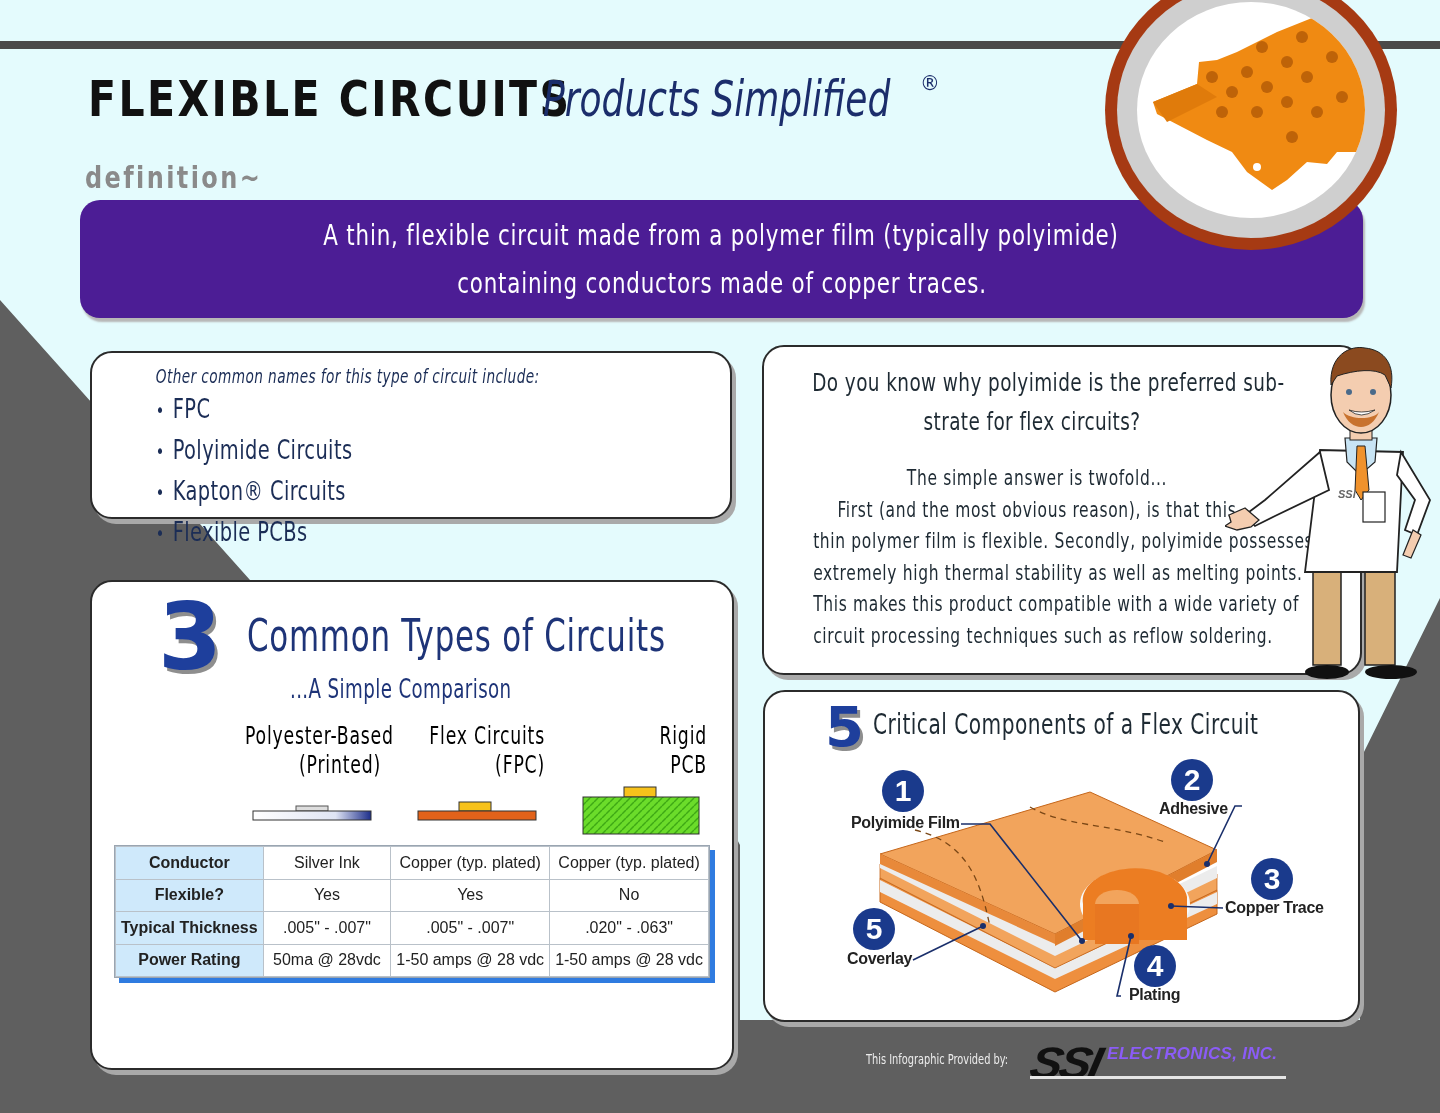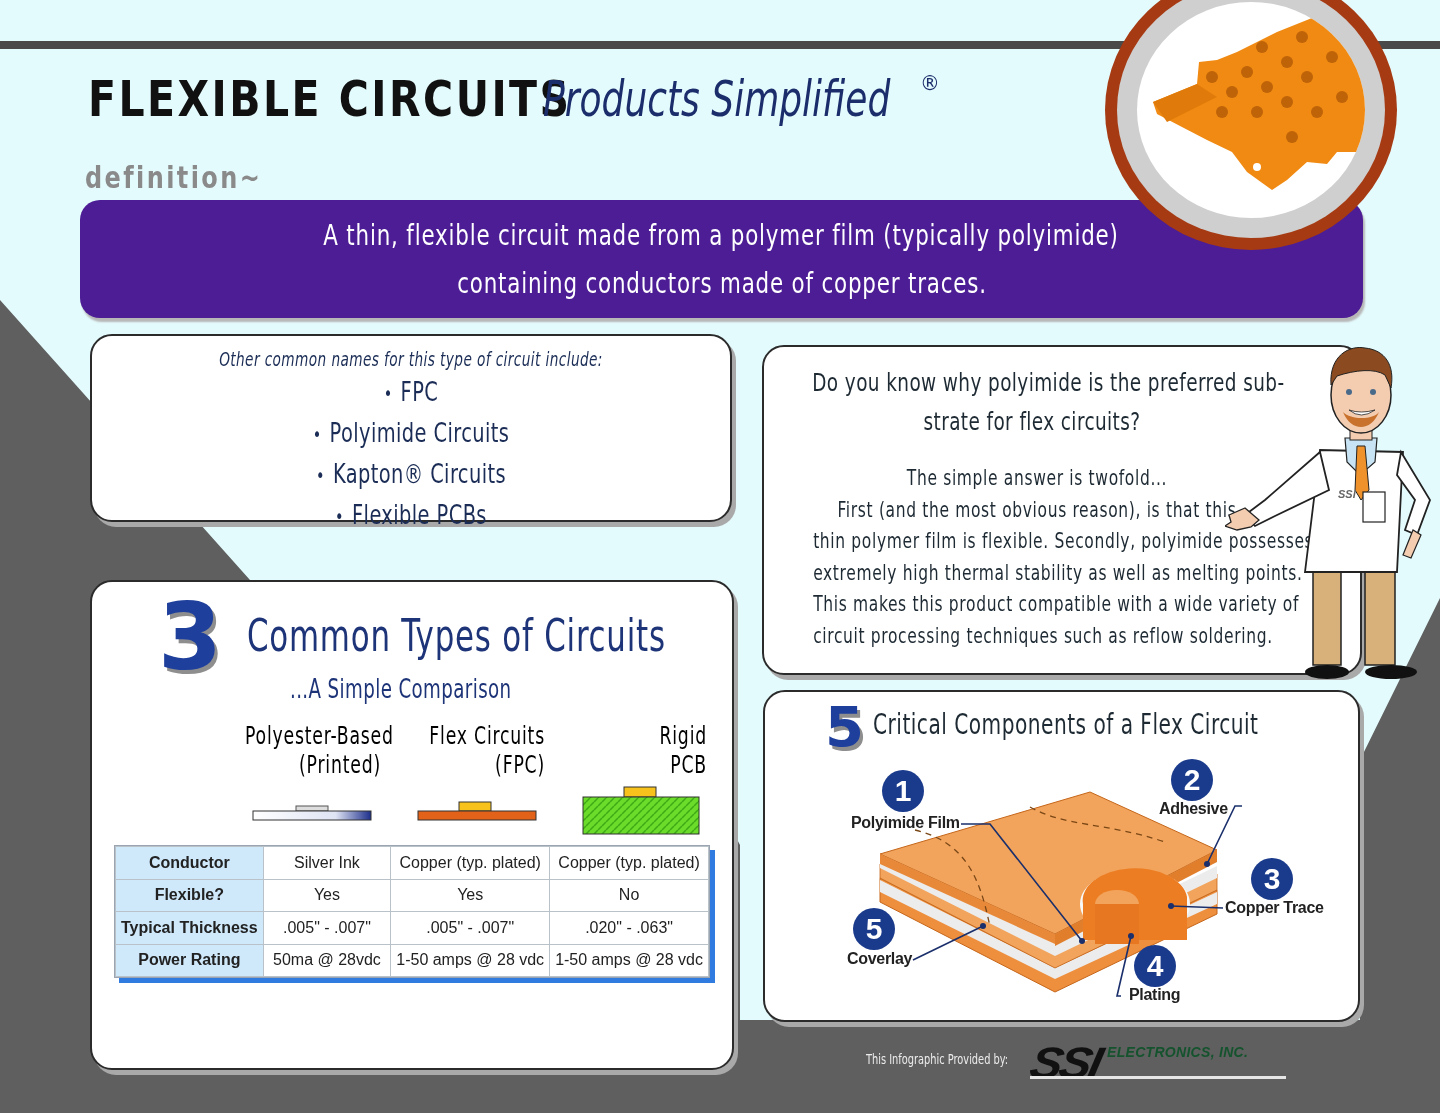--- a/index.html
+++ b/index.html
@@ -52,21 +52,21 @@
   }
   .photo-circle .ring-white {
     position: absolute; left: 32px; top: 32px; right: 32px; bottom: 32px;
     border-radius: 50%; background: #fff; overflow: hidden;
   }
 
   .card {
     position: absolute; background: #fff; border: 2px solid #2b2b2b;
     border-radius: 22px; z-index: 2; box-shadow: 4px 5px 0 #a9a9a9;
   }
-  .names-card { left: 90px; top: 334px; width: 642px; height: 188px; text-align: center; }
+  .names-card { left: 90px; top: 351px; width: 642px; height: 168px; }
   .names-intro {
     margin-top: 12px; font-style: italic; font-size: 19px; color: #1b2d56;
     transform: scaleX(0.8); white-space: nowrap; letter-spacing: 0.5px;
   }
   .names-list { list-style: none; margin-top: 2px; }
   .names-item {
     font-size: 27px; color: #1b2d56; line-height: 39px;
     transform: scaleX(0.8); white-space: nowrap; letter-spacing: 0.5px;
   }
   .names-item .bullet { font-size: 20px; margin-right: 10px; vertical-align: middle; }
@@ -137,21 +137,21 @@
     font-size: 14px; color: #ececec; transform: scaleX(0.78); transform-origin: left; white-space: nowrap;
   }
   .logo { position: absolute; left: 1025px; top: 1038px; width: 265px; height: 48px; z-index: 2; }
   .logo-ssi {
     position: absolute; left: 6px; top: 0px; font-family: "Liberation Sans", sans-serif;
     font-weight: bold; font-style: italic; font-size: 44px; color: #111; letter-spacing: -3px;
     transform: skewX(-12deg) scaleX(1.1); transform-origin: left;
   }
   .logo-text {
     position: absolute; left: 82px; top: 6px; font-family: "Liberation Sans", sans-serif;
-    font-weight: bold; font-style: italic; font-size: 14px; color: #14532d; letter-spacing: 0.3px; white-space: nowrap;
+    font-weight: bold; font-style: italic; font-size: 17px; color: #8b5cf6; letter-spacing: 0.3px; white-space: nowrap;
   }
   .logo-line { position: absolute; left: 5px; top: 38px; width: 256px; height: 3px; background: #e6e6e6; }
 
   .scientist { position: absolute; left: 1225px; top: 340px; width: 215px; height: 345px; z-index: 4; }
 </style>
 </head>
 <body>
 
 <svg class="bg-shapes" viewBox="0 0 1440 1113">
   <polygon points="0,300 250,580 600,580 740,845 740,1113 0,1113" fill="#5f5f5f"></polygon>

